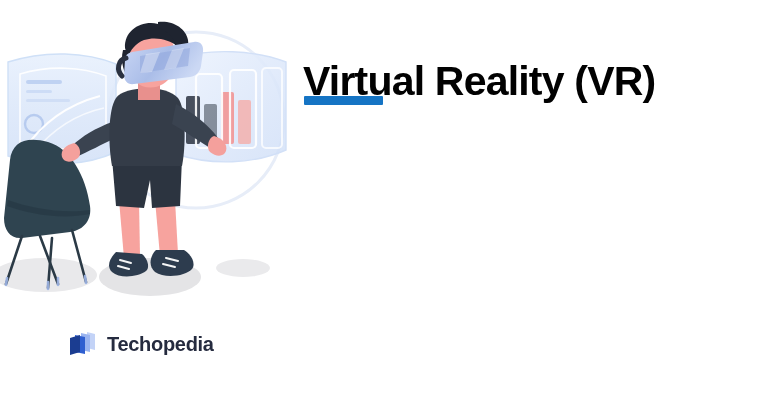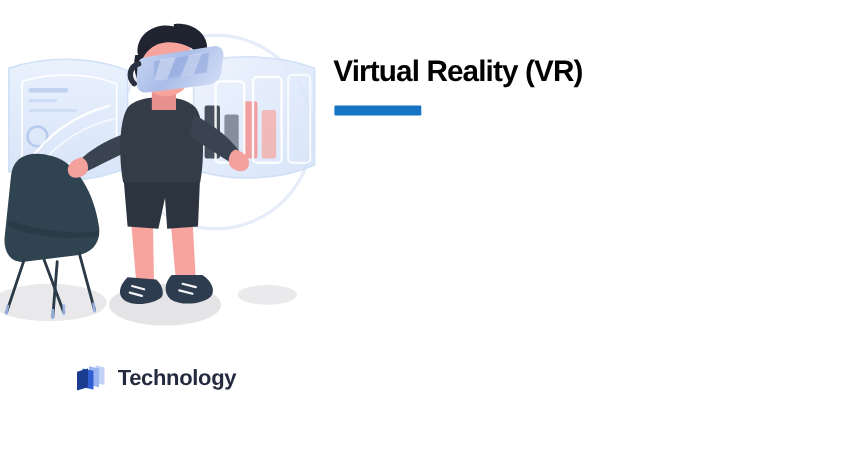--- a/index.html
+++ b/index.html
@@ -63,21 +63,21 @@
     position: absolute;
     left: 290px;
     top: 0;
     width: 478px;
     height: 417px;
   }
   #title {
     position: absolute;
     left: 13px;
     top: 33px;
-    font-size: 27px;
+    font-size: 41px;
     font-weight: bold;
     color: #010101;
     letter-spacing: -0.8px;
     line-height: 1.05;
     white-space: nowrap;
   }
   #accent-bar {
     position: absolute;
     left: 14px;
     top: 96px;
@@ -241,21 +241,21 @@
     </svg>
   </div>
 
   <div id="brand">
     <svg id="brand-mark" viewBox="0 0 30 28" xmlns="http://www.w3.org/2000/svg">
       <path d="M19 2 L27 4 L27 20 L19 18 Z" fill="#c3d3f7"></path>
       <path d="M13 3 L22 5 L22 22 L13 20 Z" fill="#9ab4f0"></path>
       <path d="M7 5 L17 7 L17 24 L7 22 Z" fill="#2f5fd0"></path>
       <path d="M2 8 L12 5 L12 22 L2 25 Z" fill="#1b3d91"></path>
     </svg>
-    <span id="brand-word">Technology</span>
+    <span id="brand-word">Techopedia</span>
   </div>
 
   <div id="content">
 
     <h1 id="title">Virtual Reality (VR)</h1>
 
     <div id="accent-bar"></div>
 
 
   </div>

